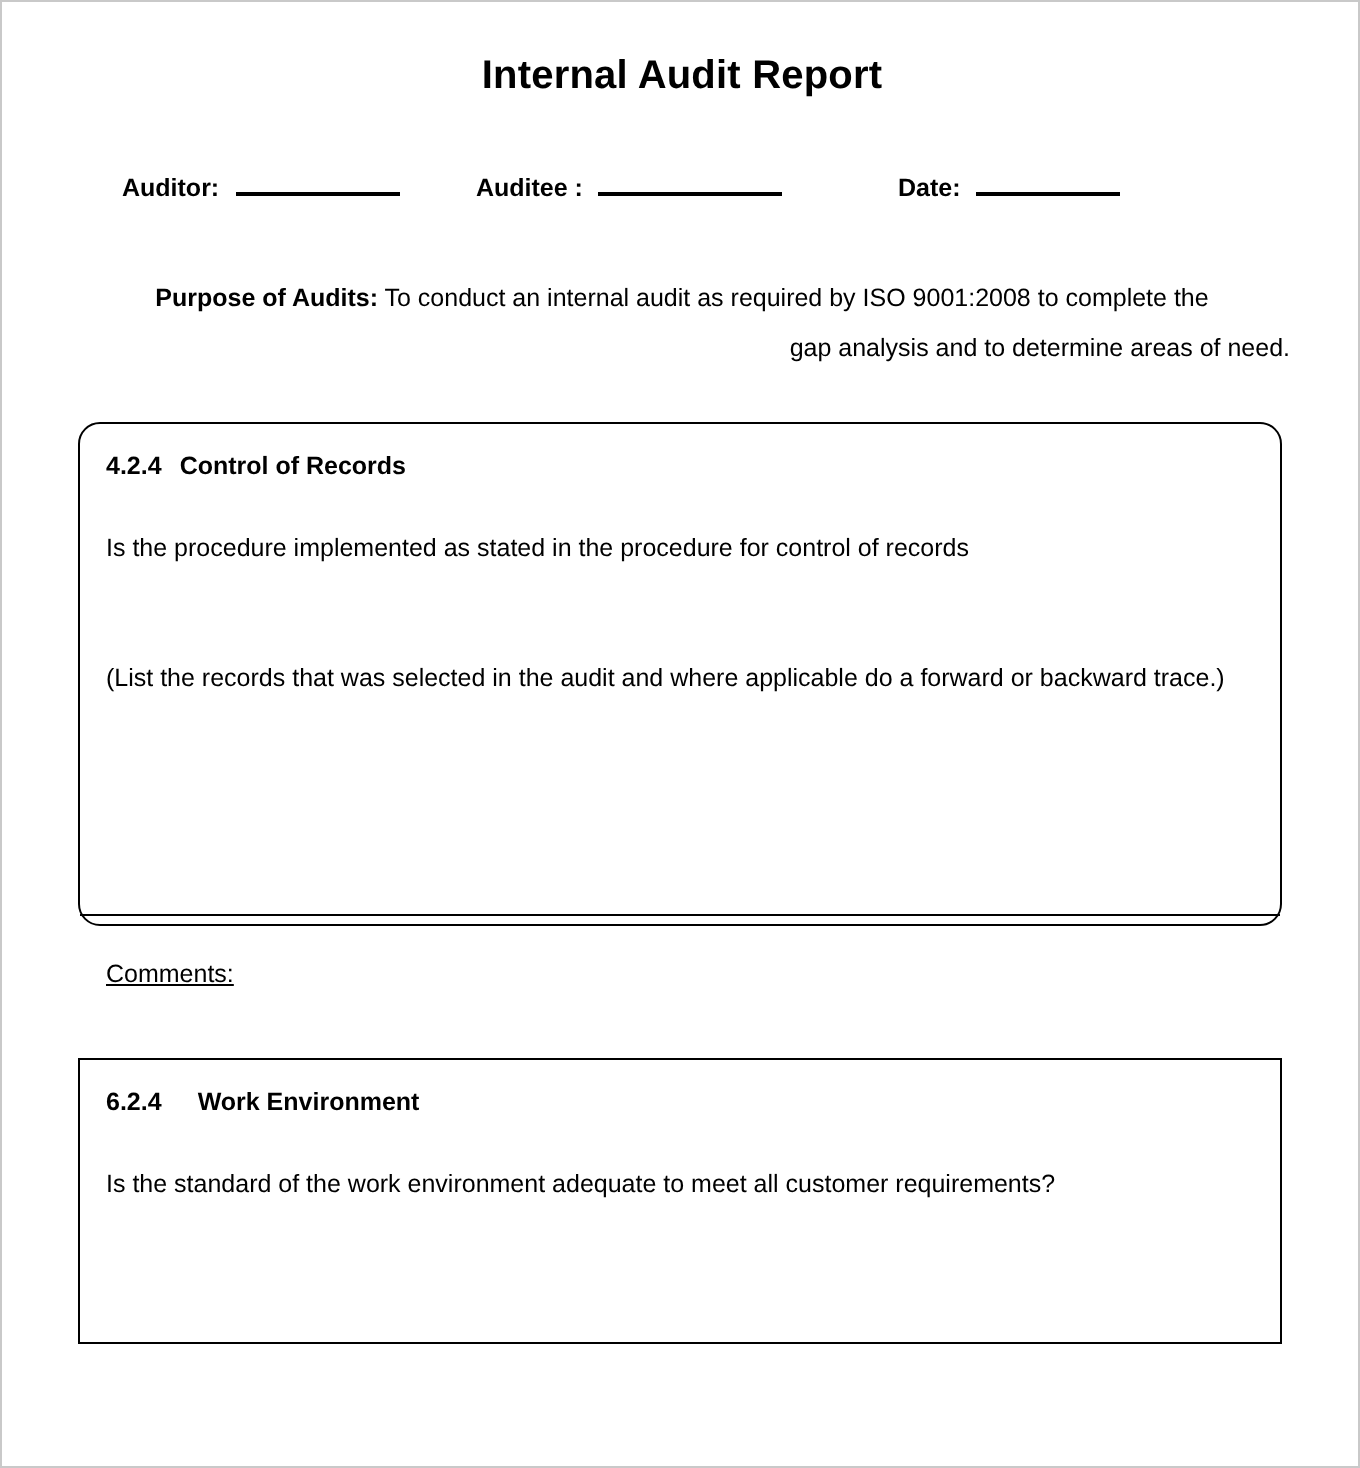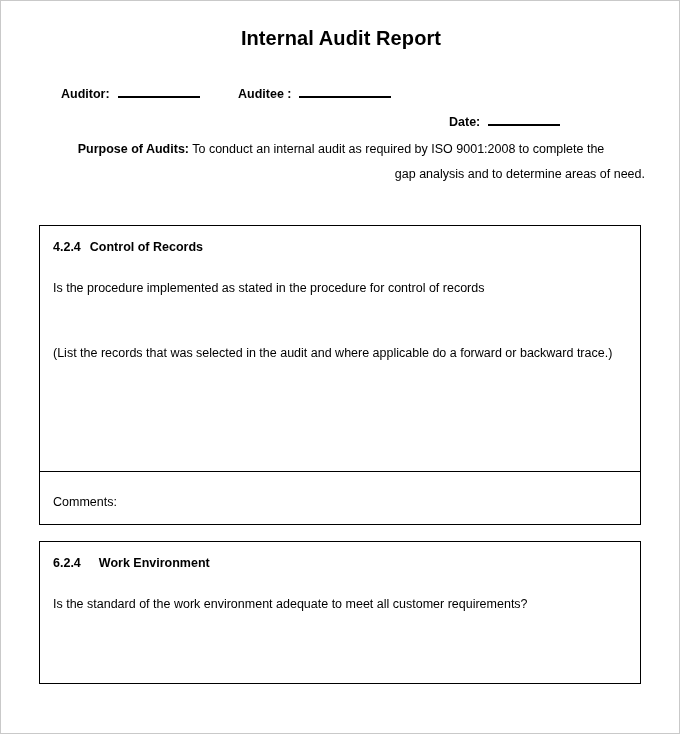--- a/index.html
+++ b/index.html
@@ -67,21 +67,21 @@
     font-weight: bold;
   }
   .field-blank {
     display: inline-block;
     border-bottom: 2px solid #000;
     height: 12px;
     margin-left: 8px;
   }
   .field-auditor  { left: 60px;  }
   .field-auditee  { left: 237px; }
-  .field-date     { left: 448px; margin-top: 28px; }
+  .field-date     { left: 448px; }
   .field-auditor .field-blank  { width: 82px; }
   .field-auditee .field-blank  { width: 92px; }
   .field-date    .field-blank  { width: 72px; }
 
   
   .purpose {
     position: absolute;
     left: 36px;
     top: 136px;
     width: 608px;
@@ -104,35 +104,36 @@
 
   
   .section-box {
     position: absolute;
     left: 38px;
     width: 602px;
     box-sizing: border-box;
     border: 1.6px solid #000000;
     background: #ffffff;
   }
-  #box-records     { top: 224px;  height: 300px; }
-  #box-workenv     { top: 540px;  height: 143px; }
+  #box-records     { top: 210px;  height: 252px; border-radius: 11px; }
+  #box-workenv     { top: 528px;  height: 143px; }
 
   .box-body {
     position: relative;
     box-sizing: border-box;
     padding: 14px 13px 0 13px;
   }
   .box-divider {
     border-top: 1.6px solid #000000;
   }
   .box-comments {
     box-sizing: border-box;
     padding: 20px 13px 0 13px;
     height: 69px;
+    text-decoration: underline;
   }
 
   .section-heading {
     font-size: 12.5px;
     font-weight: bold;
     margin: 0 0 0 0;
     white-space: nowrap;
   }
   .section-heading .num {
     display: inline-block;

